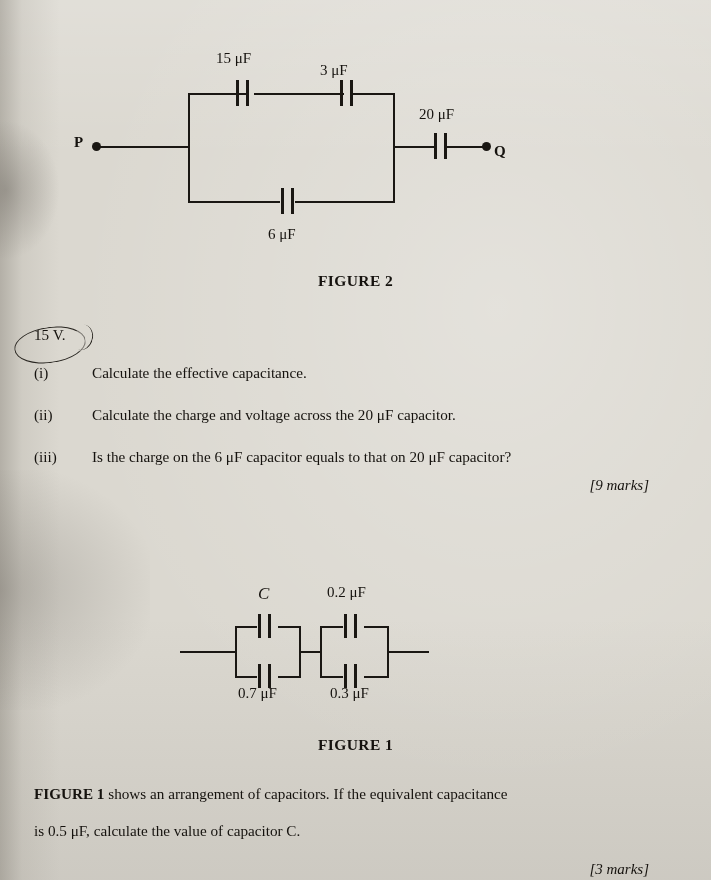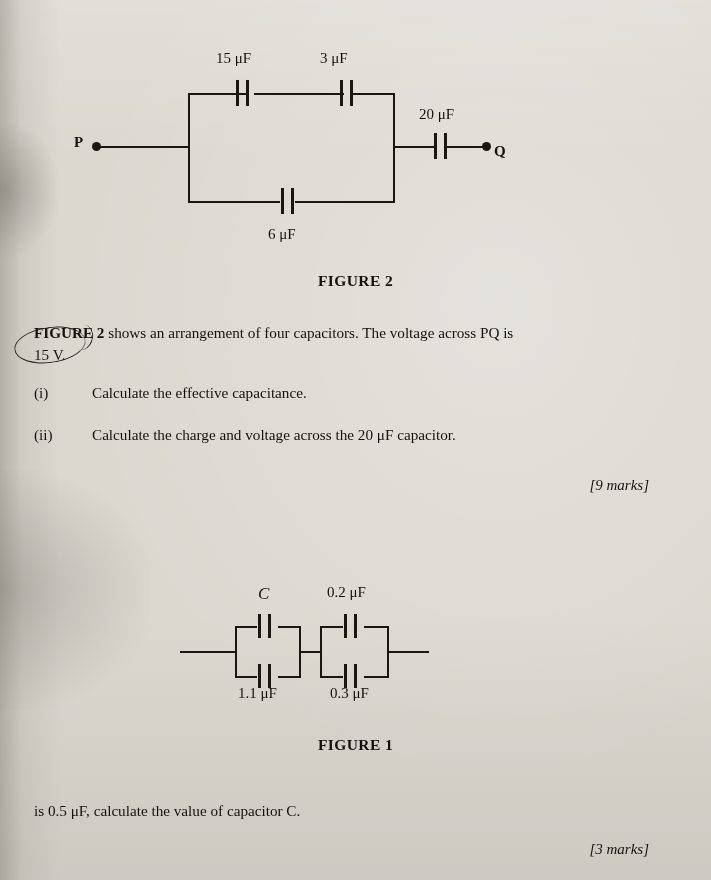--- a/index.html
+++ b/index.html
@@ -148,21 +148,21 @@
 
 <div class="paper"></div>
 <div class="smudge1"></div>
 <div class="smudge2"></div>
 
 <div class="content">
 
   <div class="fig2-wrap">
 
     <span class="lbl" style="left:216px; top:14px;">15 μF</span>
-    <span class="lbl" style="left:320px; top:14px;">3 μF</span>
+    <span class="lbl" style="left:320px; top:26px;">3 μF</span>
     <span class="lbl" style="left:419px; top:70px;">20 μF</span>
     <span class="lbl" style="left:268px; top:190px;">6 μF</span>
     <span class="lbl" style="left:74px; top:98px; font-weight:bold;">P</span>
     <span class="lbl" style="left:494px; top:107px; font-weight:bold;">Q</span>
 
     <div class="wire v" style="left:188px; top:57px; height:110px;"></div>
     <div class="wire v" style="left:393px; top:57px; height:110px;"></div>
     <div class="wire h" style="left:188px; top:57px; width:60px;"></div>
     <div class="wire h" style="left:254px; top:57px; width:90px;"></div>
     <div class="wire h" style="left:351px; top:57px; width:44px;"></div>
@@ -185,23 +185,20 @@
     <div class="plate" style="left:434px; top:97px; height:26px;"></div>
     <div class="plate" style="left:444px; top:97px; height:26px;"></div>
     <div class="wire h" style="left:447px; top:110px; width:40px;"></div>
     <div class="node" style="left:482px; top:106px;"></div>
   </div>
 
   <div class="figcaption" style="margin-top:6px;">FIGURE 2</div>
 
   <div style="height:33px;"></div>
 
-  <div class="para">
-    <b>FIGURE 2</b><span> shows an arrangement of four capacitors. The voltage across PQ is</span>
-  </div>
   <div class="para" style="margin-top:2px;">
     <span>15 V.</span>
   </div>
   <div class="circle-ann"></div>
   <div class="circle-tail"></div>
 
   <div style="height:18px;"></div>
 
   <div class="qitem">
     <span class="qnum">(i)</span>
@@ -210,31 +207,35 @@
 
   <div style="height:22px;"></div>
 
   <div class="qitem">
     <span class="qnum">(ii)</span>
     <span class="qtext">Calculate the charge and voltage across the 20 μF capacitor.</span>
   </div>
 
   <div style="height:22px;"></div>
 
+  <div class="qitem">
+    <span class="qnum">(iii)</span>
+    <span class="qtext">Is the charge on the 6 μF capacitor equals to that on 20 μF capacitor?</span>
+  </div>
 
   <div style="height:10px;"></div>
   <div class="marks">[9 marks]</div>
 
   <div style="height:86px;"></div>
 
   <div class="fig1-wrap">
 
     <span class="lbl hand" style="left:258px; top:4px; font-size:17px;">C</span>
     <span class="lbl" style="left:327px; top:4px;">0.2 μF</span>
-    <span class="lbl" style="left:238px; top:105px;">1.1 μF</span>
+    <span class="lbl" style="left:238px; top:105px;">0.7 μF</span>
     <span class="lbl" style="left:330px; top:105px;">0.3 μF</span>
 
     <div class="wire v" style="left:235px; top:46px; height:50px;"></div>
     <div class="wire v" style="left:299px; top:46px; height:50px;"></div>
     <div class="wire h" style="left:235px; top:46px; width:22px;"></div>
     <div class="wire h" style="left:278px; top:46px; width:23px;"></div>
     <div class="wire h" style="left:235px; top:96px; width:22px;"></div>
     <div class="wire h" style="left:278px; top:96px; width:23px;"></div>
 
     <div class="plate" style="left:258px; top:34px; height:24px;"></div>
@@ -256,18 +257,21 @@
 
     <div class="wire h" style="left:180px; top:71px; width:56px;"></div>
     <div class="wire h" style="left:299px; top:71px; width:22px;"></div>
     <div class="wire h" style="left:387px; top:71px; width:42px;"></div>
   </div>
 
   <div class="figcaption" style="margin-top:6px;">FIGURE 1</div>
 
   <div style="height:30px;"></div>
 
+  <div class="para">
+    <b>FIGURE 1</b><span> shows an arrangement of capacitors. If the equivalent capacitance</span>
+  </div>
   <div class="para" style="margin-top:17px;">is 0.5 μF, calculate the value of capacitor C.</div>
 
   <div style="height:20px;"></div>
   <div class="marks">[3 marks]</div>
 
 </div>
 
 </body></html>

